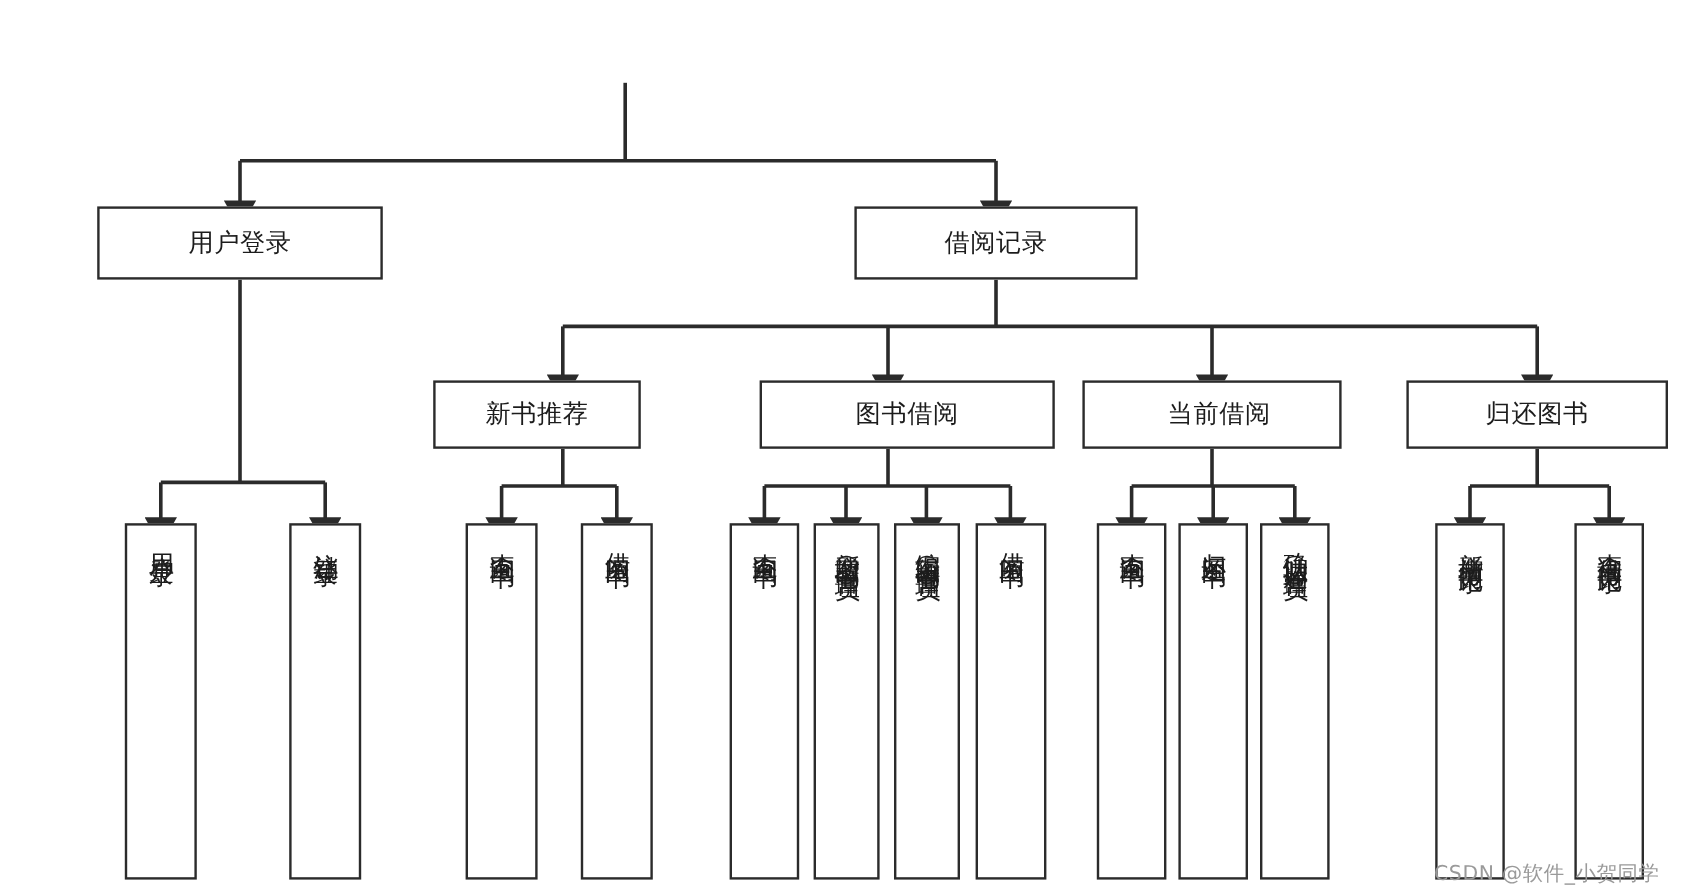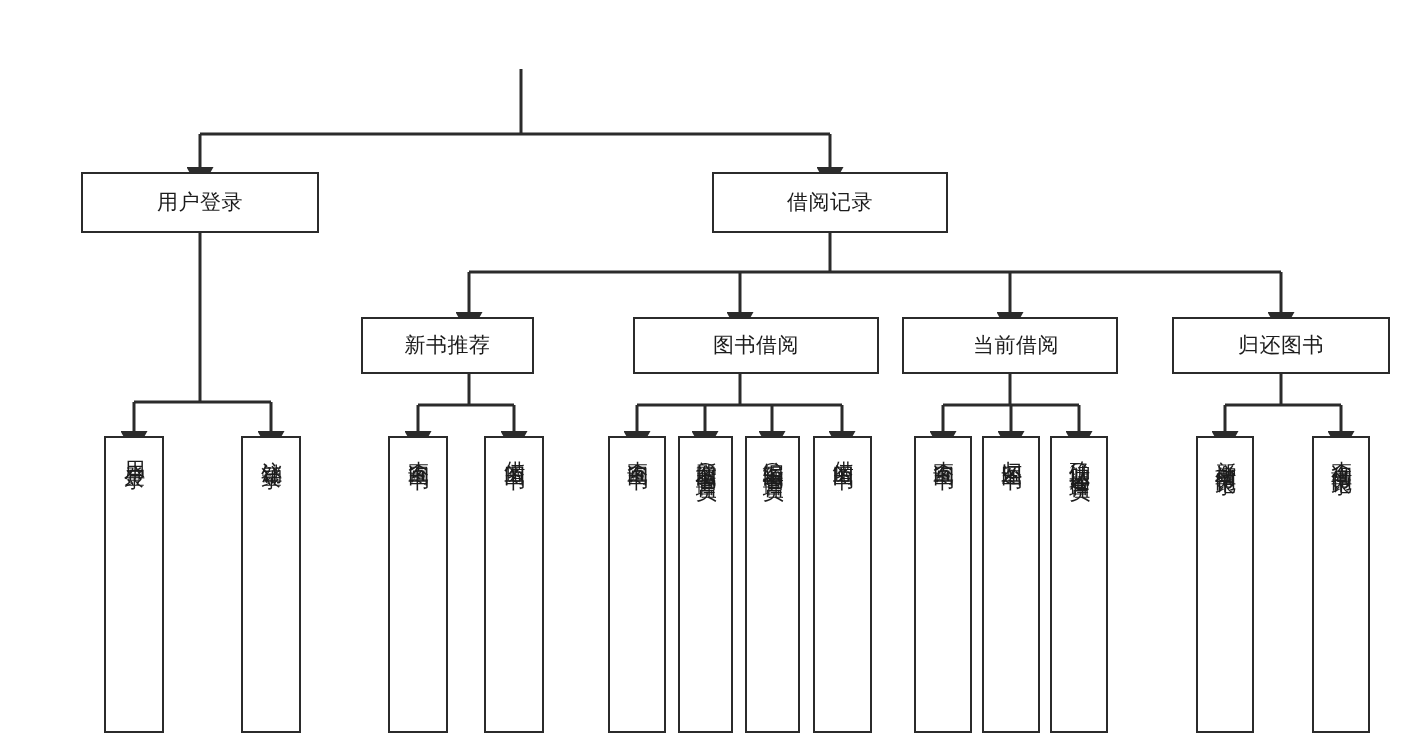--- a/index.html
+++ b/index.html
@@ -173,13 +173,14 @@
         <span class="label">确认归还（管理员）</span>
       </div>
       <div class="node vertical" style="left: 1196px; top: 436px; width: 58px; height: 297px;">
         <span class="label">新增借阅记录</span>
       </div>
       <div class="node vertical" style="left: 1312px; top: 436px; width: 58px; height: 297px;">
         <span class="label">查询借阅记录</span>
       </div>
     </div>
 
+  <div class="watermark" style="left: 1195px; top: 716px;">CSDN @软件_小贺同学</div>
 </div>
 
 </body></html>

